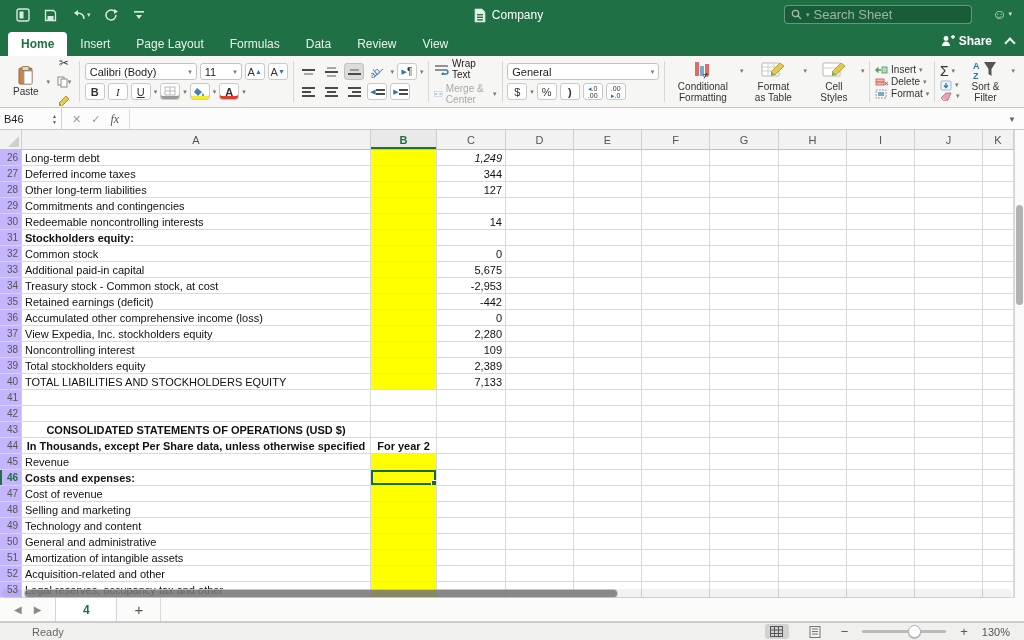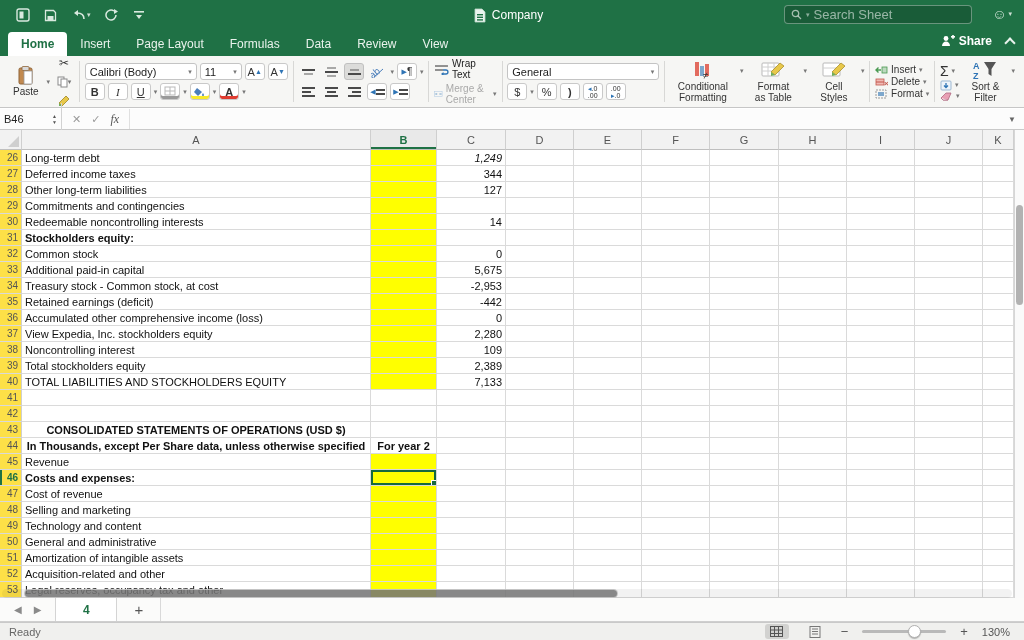--- a/index.html
+++ b/index.html
@@ -63,21 +63,21 @@
 
   
   .grid{position:absolute;top:130px;left:0;width:1014px;height:468px;overflow:hidden;background:#fff}
   .ghead,.grow{display:grid;grid-template-columns:22px 349px 66px 69px 68px 68px 68px 69px 68px 68px 68px 31px}
   .ghead{height:20px;background:#f2f2f2}
   .ghead .hc{border-right:1px solid #cfcfcf;border-bottom:1px solid #bfbfbf;display:flex;align-items:center;justify-content:center;font-size:11px;color:#555}
   .ghead .corner{background:#f2f2f2;position:relative}
   .ghead .corner:after{content:"";position:absolute;right:2px;bottom:2px;border-left:11px solid transparent;border-bottom:11px solid #cfcfcf}
   .ghead .hc.selcol{color:#1f7145;font-weight:bold;background:#e9e9e9;box-shadow:inset 0 -2px 0 #1f7145}
   .grow{height:16px}
-  .grow .rh{background:#fde047;border-right:1px solid #cfcfcf;border-bottom:1px solid #d9d9d9;display:flex;align-items:center;justify-content:flex-end;padding-right:3px;font-size:10px;color:#555}
+  .grow .rh{background:#c4b5fd;border-right:1px solid #cfcfcf;border-bottom:1px solid #d9d9d9;display:flex;align-items:center;justify-content:flex-end;padding-right:3px;font-size:10px;color:#555}
   .grow .rh.selrow{color:#1f7145;font-weight:bold;box-shadow:inset 2px 0 0 #1f7145}
   .cell{border-right:1px solid #dadada;border-bottom:1px solid #dadada;font-size:11px;color:#111;display:flex;align-items:center;padding:0 3px;white-space:nowrap;overflow:hidden}
   .cell.num{justify-content:flex-end}
   .cell.cb{font-weight:bold}
   .cell.cc{justify-content:center}
   .cell.ci{font-style:italic}
   .cell.yellow{background:#ffff00}
   .cell.selcell{position:relative;box-shadow:inset 0 0 0 2px #17693f}
   .cell.selcell:after{content:"";position:absolute;right:-2px;bottom:-2px;width:5px;height:5px;background:#17693f;border:1px solid #fff}
 
@@ -89,21 +89,21 @@
 
   
   .sheetbar{position:absolute;top:598px;left:0;width:1024px;height:24px;background:#fbfbfa;border-bottom:1px solid #cfcfcf;display:flex;align-items:stretch}
   .navarrows{display:flex;align-items:center;gap:12px;padding:0 14px;color:#8a8a8a;font-size:10px}
   .stab{width:62px;display:flex;align-items:center;justify-content:center;font-size:12px;background:#fff;border-left:1px solid #d4d4d4;border-right:1px solid #d4d4d4}
   .stab.active{color:#1f7145;font-weight:bold}
   .addsheet{width:44px;display:flex;align-items:center;justify-content:center;color:#555;font-size:15px;border-right:1px solid #d9d9d9}
 
   
   .statusbar{position:absolute;top:622px;left:0;width:1024px;height:18px;background:#f0f0ee;border-top:1px solid #c9c9c9;display:flex;align-items:center;font-size:11px;color:#666}
-  .status-left{margin-left:9px}
+  .status-left{margin-left:32px}
   .status-right{position:absolute;right:14px;display:flex;align-items:center;gap:14px}
   .viewbtn{width:24px;height:15px;display:flex;align-items:center;justify-content:center;border-radius:3px;color:#555}
   .viewbtn.sel{background:#d2d2d0}
   .zslider{width:84px;height:3px;background:#b9b9b9;border-radius:2px;position:relative}
   .zknob{position:absolute;left:46px;top:-5px;width:13px;height:13px;border-radius:50%;background:#fff;border:1px solid #b0b0b0;box-shadow:0 1px 1px rgba(0,0,0,.25)}
   .pm{font-size:13px;color:#555}
   svg{display:block}
 </style>
 </head>
 <body>

